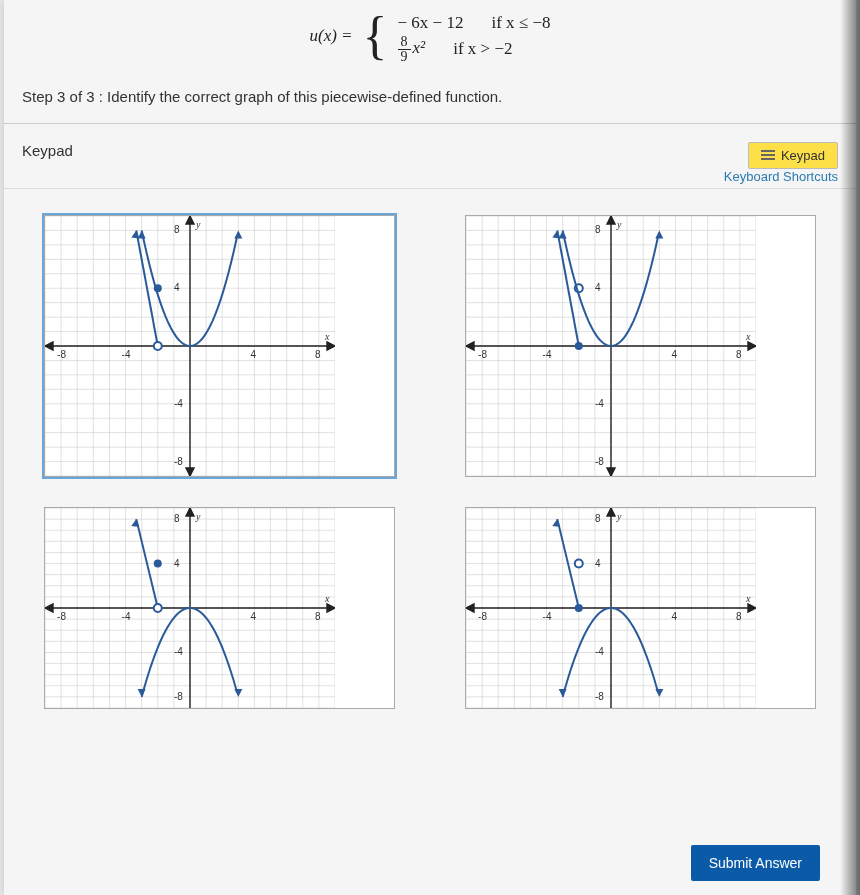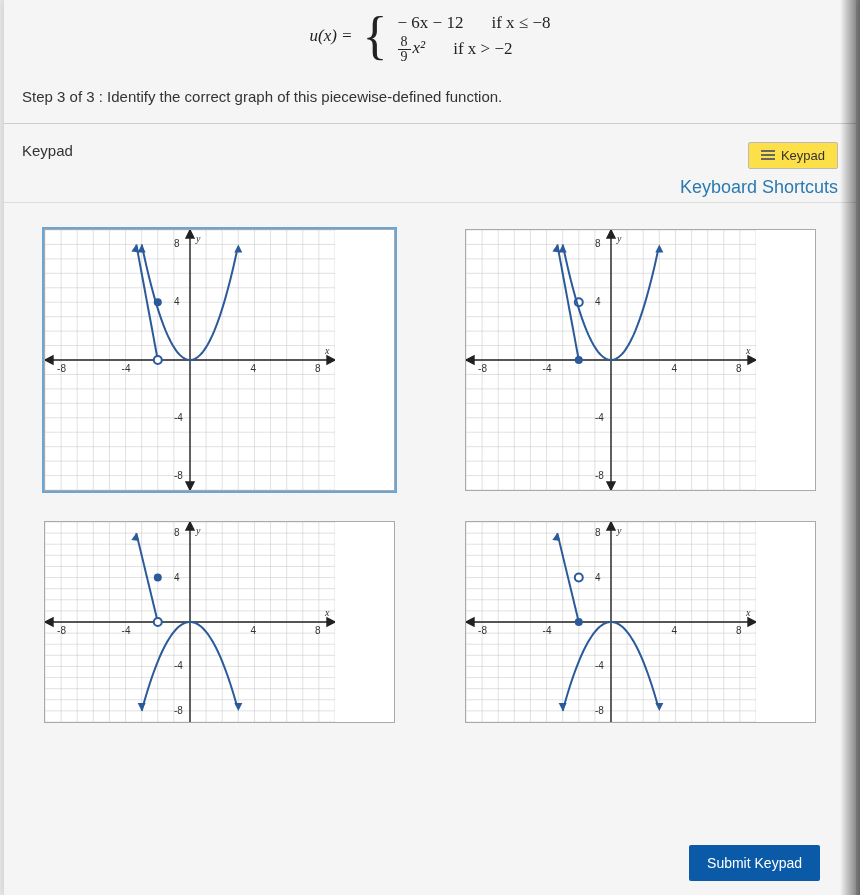--- a/index.html
+++ b/index.html
@@ -6,21 +6,21 @@
 body{font-family:Arial,Helvetica,sans-serif;background:#e8e8e8;width:860px;height:895px;overflow:hidden;position:relative}
 .page{background:#f5f5f5;width:852px;margin:0 auto;padding:0;min-height:895px;box-shadow:0 0 8px rgba(0,0,0,.15)}
 .equation-area{padding:10px 0 18px;text-align:center;font-family:'Times New Roman',serif;font-size:17px;color:#222}
 .step{padding:8px 18px 18px;font-size:15px;color:#333;border-bottom:1px solid #ccc}
 .step b{font-weight:400}
 .answer-bar{display:flex;justify-content:space-between;align-items:flex-start;padding:18px 18px 4px;border-bottom:1px solid #ddd}
 .answer-label{font-size:15px;color:#333}
 .kp-area{text-align:right}
 .keypad-btn{display:inline-flex;align-items:center;gap:6px;border:1px solid #bbb;background:#fde047;padding:5px 12px;font-size:13px;color:#333;cursor:pointer;border-radius:2px}
 .keypad-btn .ic{width:14px;height:12px;background:linear-gradient(#666,#666) 0 0/100% 2px no-repeat,linear-gradient(#666,#666) 0 4px/100% 2px no-repeat,linear-gradient(#666,#666) 0 8px/100% 2px no-repeat;display:inline-block}
-.shortcuts{color:#2a7ab0;font-size:18px;margin-top:8px;cursor:pointer}
+.shortcuts{color:#2a7ab0;font-size:13px;margin-top:0;cursor:pointer}
 .grid-wrap{padding:26px 40px 10px;display:grid;grid-template-columns:1fr 1fr;gap:30px 70px}
 .gbox{border:1px solid #aaa;background:#fff;cursor:pointer}
 .gbox.sel{outline:2px solid #6aa5d8}
 .submit{position:absolute;right:40px;bottom:14px;background:#0a5aa8;color:#fff;border:none;padding:10px 18px;font-size:14px;cursor:pointer;border-radius:2px}
 .eq-wrap{display:inline-flex;align-items:center;gap:10px}
 .brace{font-size:52px;line-height:46px;font-weight:100}
 .pieces{display:inline-block;text-align:left}
 .pieces .row{display:flex;gap:28px;align-items:center;height:26px}
 .frac{display:inline-flex;flex-direction:column;align-items:center;line-height:1;vertical-align:middle;margin-right:2px}
 .frac .n{border-bottom:1px solid #222;padding:0 3px;font-size:14px}
@@ -364,14 +364,14 @@
             <circle cx="112.77777777777779" cy="55.55555555555557" r="4" fill="#fff" stroke="#2a5a9a" stroke-width="2"></circle>
             <path d="M96.66666666666666 188.88888888888889 L98.27777777777777 183.06172839506172 L99.88888888888889 177.43209876543207 L101.50000000000001 171.99999999999997 L103.11111111111111 166.76543209876542 L104.72222222222221 161.72839506172838 L106.33333333333334 156.88888888888886 L107.94444444444446 152.24691358024688 L109.55555555555557 147.80246913580243 L111.16666666666667 143.55555555555551 L112.7777777777778 139.50617283950612 L114.38888888888891 135.65432098765427 L116.00000000000003 131.99999999999994 L117.61111111111113 128.5432098765432 L119.22222222222224 125.2839506172839 L120.83333333333336 122.22222222222219 L122.44444444444446 119.35802469135798 L124.05555555555557 116.69135802469133 L125.66666666666669 114.22222222222219 L127.27777777777781 111.95061728395058 L128.8888888888889 109.87654320987652 L130.50000000000003 107.99999999999996 L132.11111111111111 106.32098765432096 L133.72222222222223 104.83950617283949 L135.33333333333337 103.55555555555553 L136.94444444444449 102.46913580246913 L138.55555555555557 101.58024691358024 L140.16666666666669 100.8888888888889 L141.7777777777778 100.39506172839506 L143.3888888888889 100.09876543209876 L145.00000000000003 100 L146.61111111111114 100.09876543209876 L148.22222222222226 100.39506172839506 L149.83333333333334 100.8888888888889 L151.44444444444449 101.58024691358025 L153.0555555555556 102.46913580246914 L154.66666666666669 103.55555555555557 L156.2777777777778 104.83950617283953 L157.8888888888889 106.32098765432102 L159.50000000000006 108.00000000000003 L161.11111111111114 109.87654320987656 L162.72222222222226 111.95061728395065 L164.33333333333337 114.22222222222227 L165.94444444444449 116.69135802469141 L167.5555555555556 119.35802469135807 L169.1666666666667 122.22222222222227 L170.77777777777783 125.283950617284 L172.3888888888889 128.5432098765433 L174.00000000000003 132.00000000000006 L175.61111111111114 135.65432098765442 L177.22222222222223 139.50617283950626 L178.83333333333334 143.55555555555566 L180.44444444444449 147.80246913580257 L182.05555555555557 152.24691358024702 L183.66666666666669 156.88888888888903 L185.27777777777783 161.72839506172852 L186.88888888888894 166.7654320987656 L188.50000000000003 172.00000000000014 L190.11111111111114 177.43209876543224 L191.72222222222226 183.0617283950619 "></path>
             <polygon points="96.66666666666666,188.88888888888889 92.66666666666666,180.88888888888889 100.66666666666666,180.88888888888889" fill="#2a5a9a" stroke="none"></polygon>
             <polygon points="193.33333333333331,188.88888888888889 189.33333333333331,180.88888888888889 197.33333333333331,180.88888888888889" fill="#2a5a9a" stroke="none"></polygon>
           </g>
         </svg>
       </div>
   </div>
 </div>
 
-<button class="submit">Submit Keypad</button>
+<button class="submit">Submit Answer</button>
 <div class="dark-edge"></div>
 
 </body></html>

